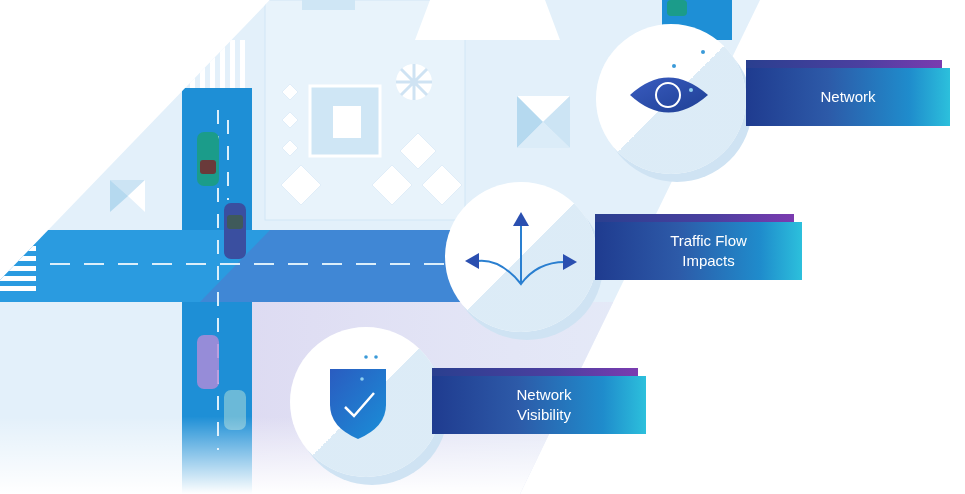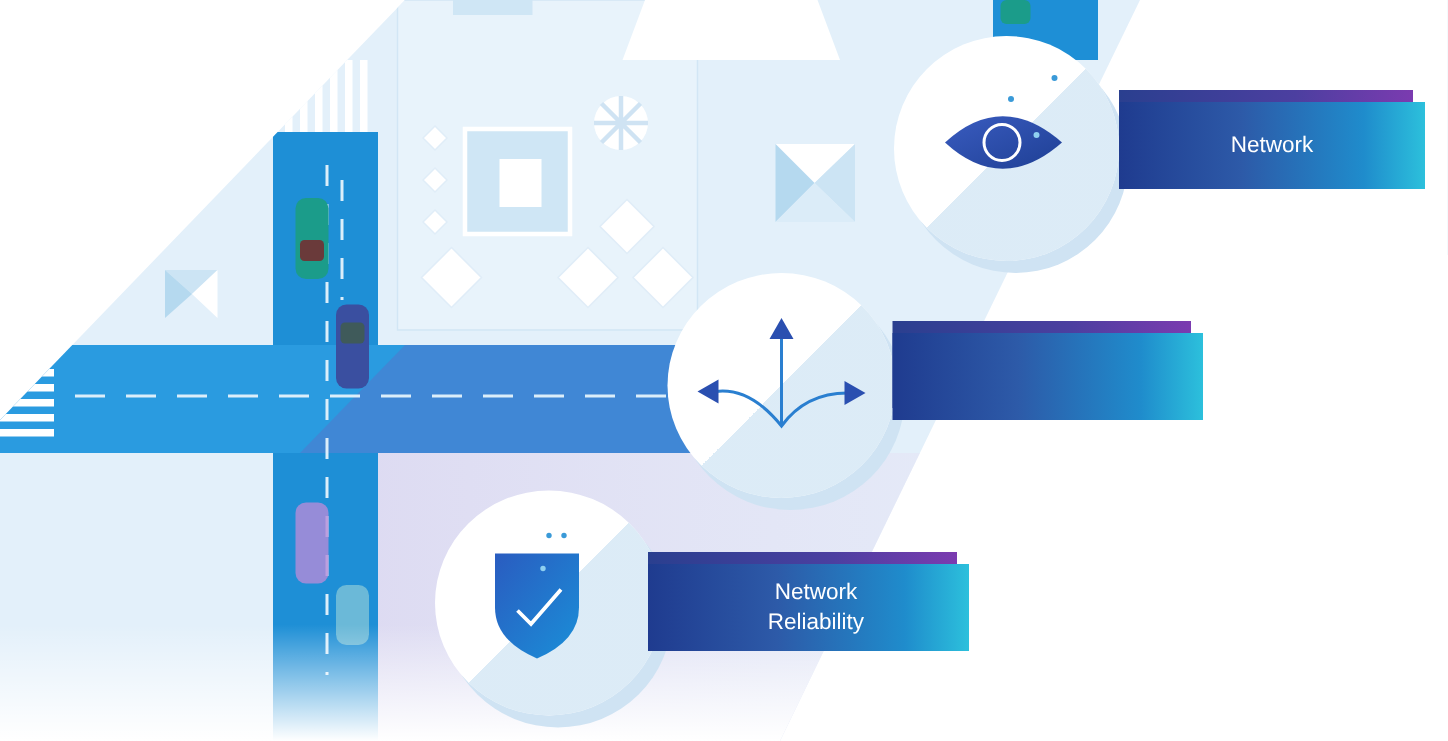--- a/index.html
+++ b/index.html
@@ -136,20 +136,22 @@
       <path d="M32 79 Q55 76 76 102 Q92 80 120 80" stroke="#2a7fd0" stroke-width="2" fill="none"></path>
       <polygon points="76,30 68,44 84,44" fill="#2a4fb0"></polygon>
       <polygon points="20,79 34,71 34,87" fill="#2a4fb0"></polygon>
       <polygon points="132,80 118,72 118,88" fill="#2a4fb0"></polygon>
     </svg>
   </div>
   <div class="label" style="left:595px;top:214px;width:207px;">
     <div class="back"></div>
     <div class="front">
         <div class="text" style="margin-left:20px">
+          <div>Traffic Flow</div>
+          <div>Impacts</div>
         </div>
       </div>
   </div>
 
   <div class="circle" style="left:290px;top:327px;width:152px;height:150px;">
     <div class="sheen"></div>
     <svg width="152" height="150" viewBox="0 0 152 150">
       <defs>
           <linearGradient id="shG" x1="0" y1="0" x2="1" y2="1">
             <stop offset="0" stop-color="#2a5cc0"></stop>
@@ -161,18 +163,18 @@
       <circle cx="76" cy="30" r="1.8" fill="#3a9ad8"></circle>
       <circle cx="86" cy="30" r="1.8" fill="#3a9ad8"></circle>
       <circle cx="72" cy="52" r="1.8" fill="#8fd0f0"></circle>
     </svg>
   </div>
   <div class="label" style="left:432px;top:368px;width:214px;">
     <div class="back"></div>
     <div class="front">
         <div class="text" style="margin-left:10px">
           <div>Network</div>
-          <div>Reliability</div>
+          <div>Visibility</div>
         </div>
       </div>
   </div>
 
 </div>
 
 </body></html>

